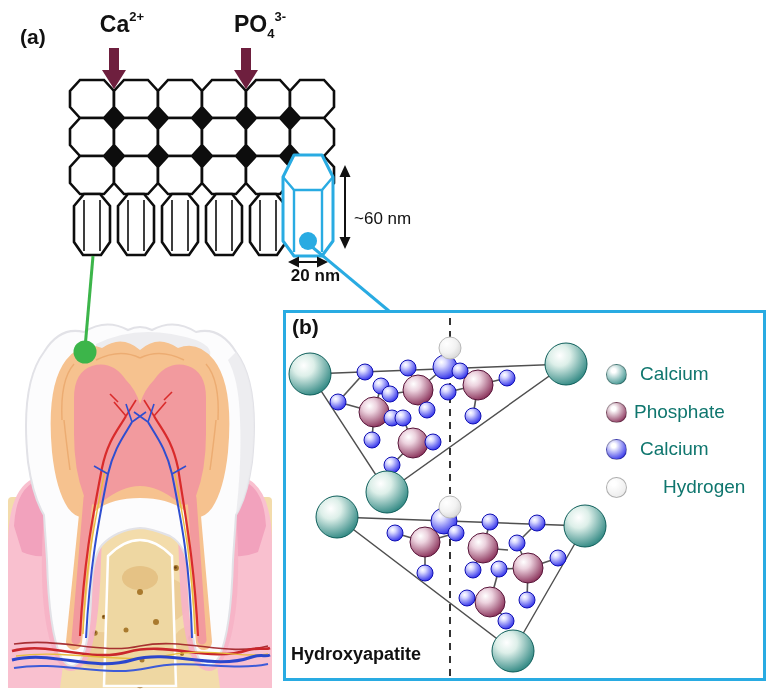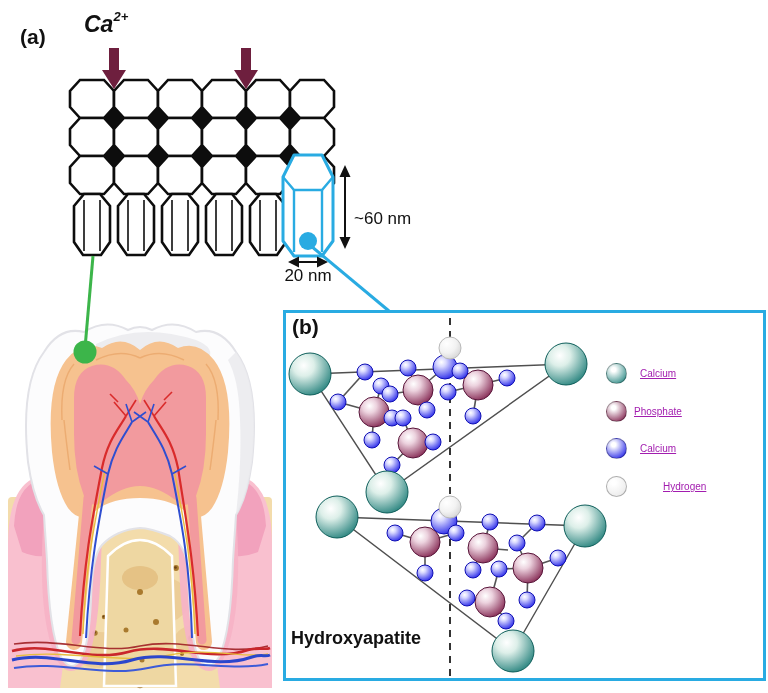--- a/index.html
+++ b/index.html
@@ -1,31 +1,31 @@
 <!DOCTYPE html>
 <html><head>
 <meta charset="utf-8">
 <style>
   html,body{margin:0;padding:0;background:#fff;}
   .canvas{position:relative;width:768px;height:693px;background:#ffffff;overflow:hidden;
           font-family:"Liberation Sans",sans-serif;color:#111;}
   svg{position:absolute;left:0;top:0;}
   .lbl{position:absolute;white-space:nowrap;color:#111;}
   .panel-label{font-size:21px;font-weight:700;}
-  .ion-label{font-size:23px;font-weight:700;text-align:left;font-style:italic;}
+  .ion-label{font-size:23px;font-weight:700;text-align:right;}
   .ion-label sup{font-size:13px;position:relative;top:-2px;}
   .ion-label sub{font-size:13px;}
   .dim-label{font-size:17px;}
   .panel-b-box{position:absolute;left:283px;top:310px;width:477px;height:365px;
                border:3px solid #29abe2;background:transparent;}
   .hap-label{font-size:18px;font-weight:700;}
   .legend-row{position:absolute;display:flex;align-items:center;gap:13px;}
   .legend-sphere{width:21px;height:21px;border-radius:50%;border:1px solid rgba(0,0,0,.28);
                  box-sizing:border-box;flex:0 0 auto;}
-  .legend-text{font-size:10px;color:#a21caf;text-decoration:underline;}
+  .legend-text{font-size:19px;color:#0f766e;}
 </style>
 </head>
 <body>
 
 <div class="canvas">
 
   <svg width="768" height="693" viewBox="0 0 768 693">
     <defs>
       <radialGradient id="gCa" cx="35%" cy="30%" r="78%">
         <stop offset="0%" stop-color="#ffffff"></stop>
@@ -384,26 +384,27 @@
         <circle cx="450" cy="507" r="11" fill="url(#gH)" stroke="#b9b9b9" stroke-width="1"></circle>
       </g>
   </svg>
 
   <div class="panel-b-box" style="border-color: rgb(41, 171, 226);"></div>
 
   <div class="lbl panel-label" style="left:20px;top:25px;">(a)</div>
 
   <div class="lbl ion-label" style="left:84px;top:11px;width:60px;"><span>Ca</span><sup>2+</sup></div>
 
+  <div class="lbl ion-label" style="left:210px;top:11px;width:76px;"><span>PO</span><sub>4</sub><sup>3-</sup></div>
 
   <div class="lbl dim-label" style="left:354px;top:193px;margin-top:16px;">~60 nm</div>
-  <div class="lbl dim-label" style="left:276px;top:266px;width:64px;text-align:center;">20 nm</div>
+  <div class="lbl dim-label" style="left:276px;top:266px;width:64px;text-align:right;font-weight:bold;">20 nm</div>
 
   <div class="lbl panel-label" style="left:292px;top:315px;">(b)</div>
-  <div class="lbl hap-label" style="left:291px;top:628px;">Hydroxyapatite</div>
+  <div class="lbl hap-label" style="left:291px;top:644px;">Hydroxyapatite</div>
 
   <div>
     <div class="legend-row" style="left:606px;top:363px;">
       <span class="legend-sphere" style="background: radial-gradient(circle at 35% 30%, rgb(255, 255, 255) 12%, rgb(46, 139, 134) 88%);"></span>
       <span class="legend-text">Calcium</span>
     </div>
     <div class="legend-row" style="left:606px;top:401px;gap:7px;">
       <span class="legend-sphere" style="background: radial-gradient(circle at 35% 30%, rgb(255, 255, 255) 12%, rgb(130, 36, 79) 88%);"></span>
       <span class="legend-text">Phosphate</span>
     </div>

